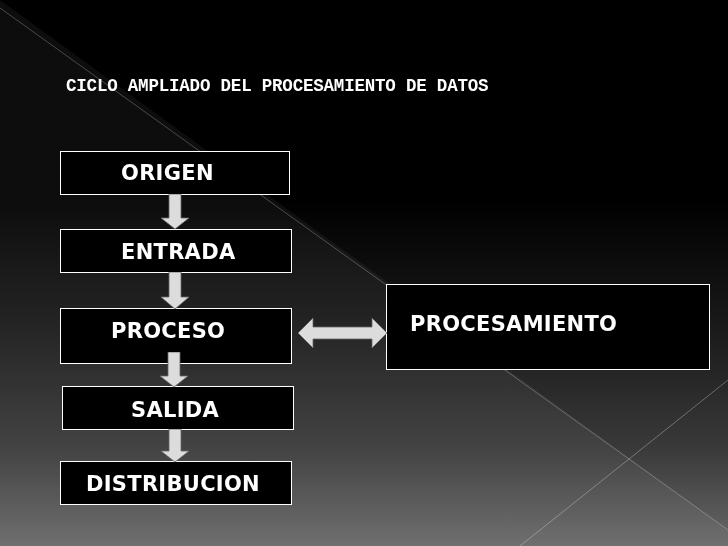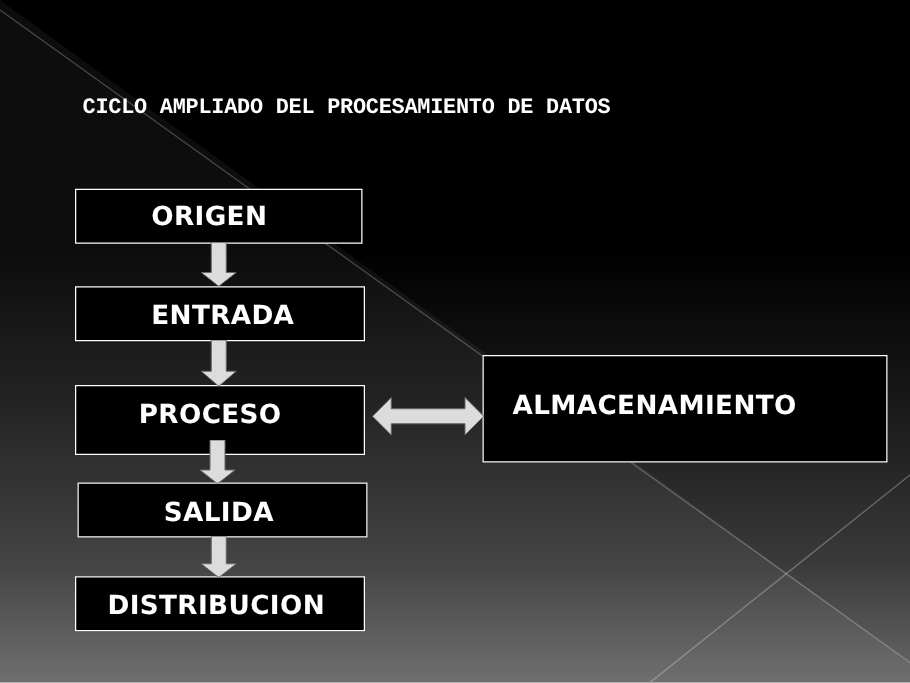--- a/index.html
+++ b/index.html
@@ -43,21 +43,21 @@
   <span style="left:50px;top:10px;">PROCESO</span>
 </div>
 <div class="box" style="left:62px;top:386px;width:232px;height:44px;">
   <span style="left:68px;top:11px;">SALIDA</span>
 </div>
 <div class="box" style="left:60px;top:461px;width:232px;height:44px;">
   <span style="left:25px;top:10px;text-align:right;">DISTRIBUCION</span>
 </div>
 
 <div class="box" style="left:386px;top:284px;width:324px;height:86px;">
-  <span style="left:23px;top:27px;">ALMACENAMIENTO</span>
+  <span style="left:23px;top:27px;">PROCESAMIENTO</span>
 </div>
 
 <svg class="arrow" style="left:160px;top:194px;" width="30" height="36" viewBox="0 0 30 36">
   <polygon points="9,0 21,0 21,24 29,24 15,35 1,24 9,24" fill="#dcdcdc" stroke="#666" stroke-width="0.8"></polygon>
 </svg>
 <svg class="arrow" style="left:160px;top:272px;" width="30" height="38" viewBox="0 0 30 38">
   <polygon points="9,0 21,0 21,25 29,25 15,37 1,25 9,25" fill="#dcdcdc" stroke="#666" stroke-width="0.8"></polygon>
 </svg>
 <svg class="arrow" style="left:159px;top:352px;" width="30" height="36" viewBox="0 0 30 36">
   <polygon points="9,0 21,0 21,24 29,24 15,35 1,24 9,24" fill="#dcdcdc" stroke="#666" stroke-width="0.8"></polygon>

